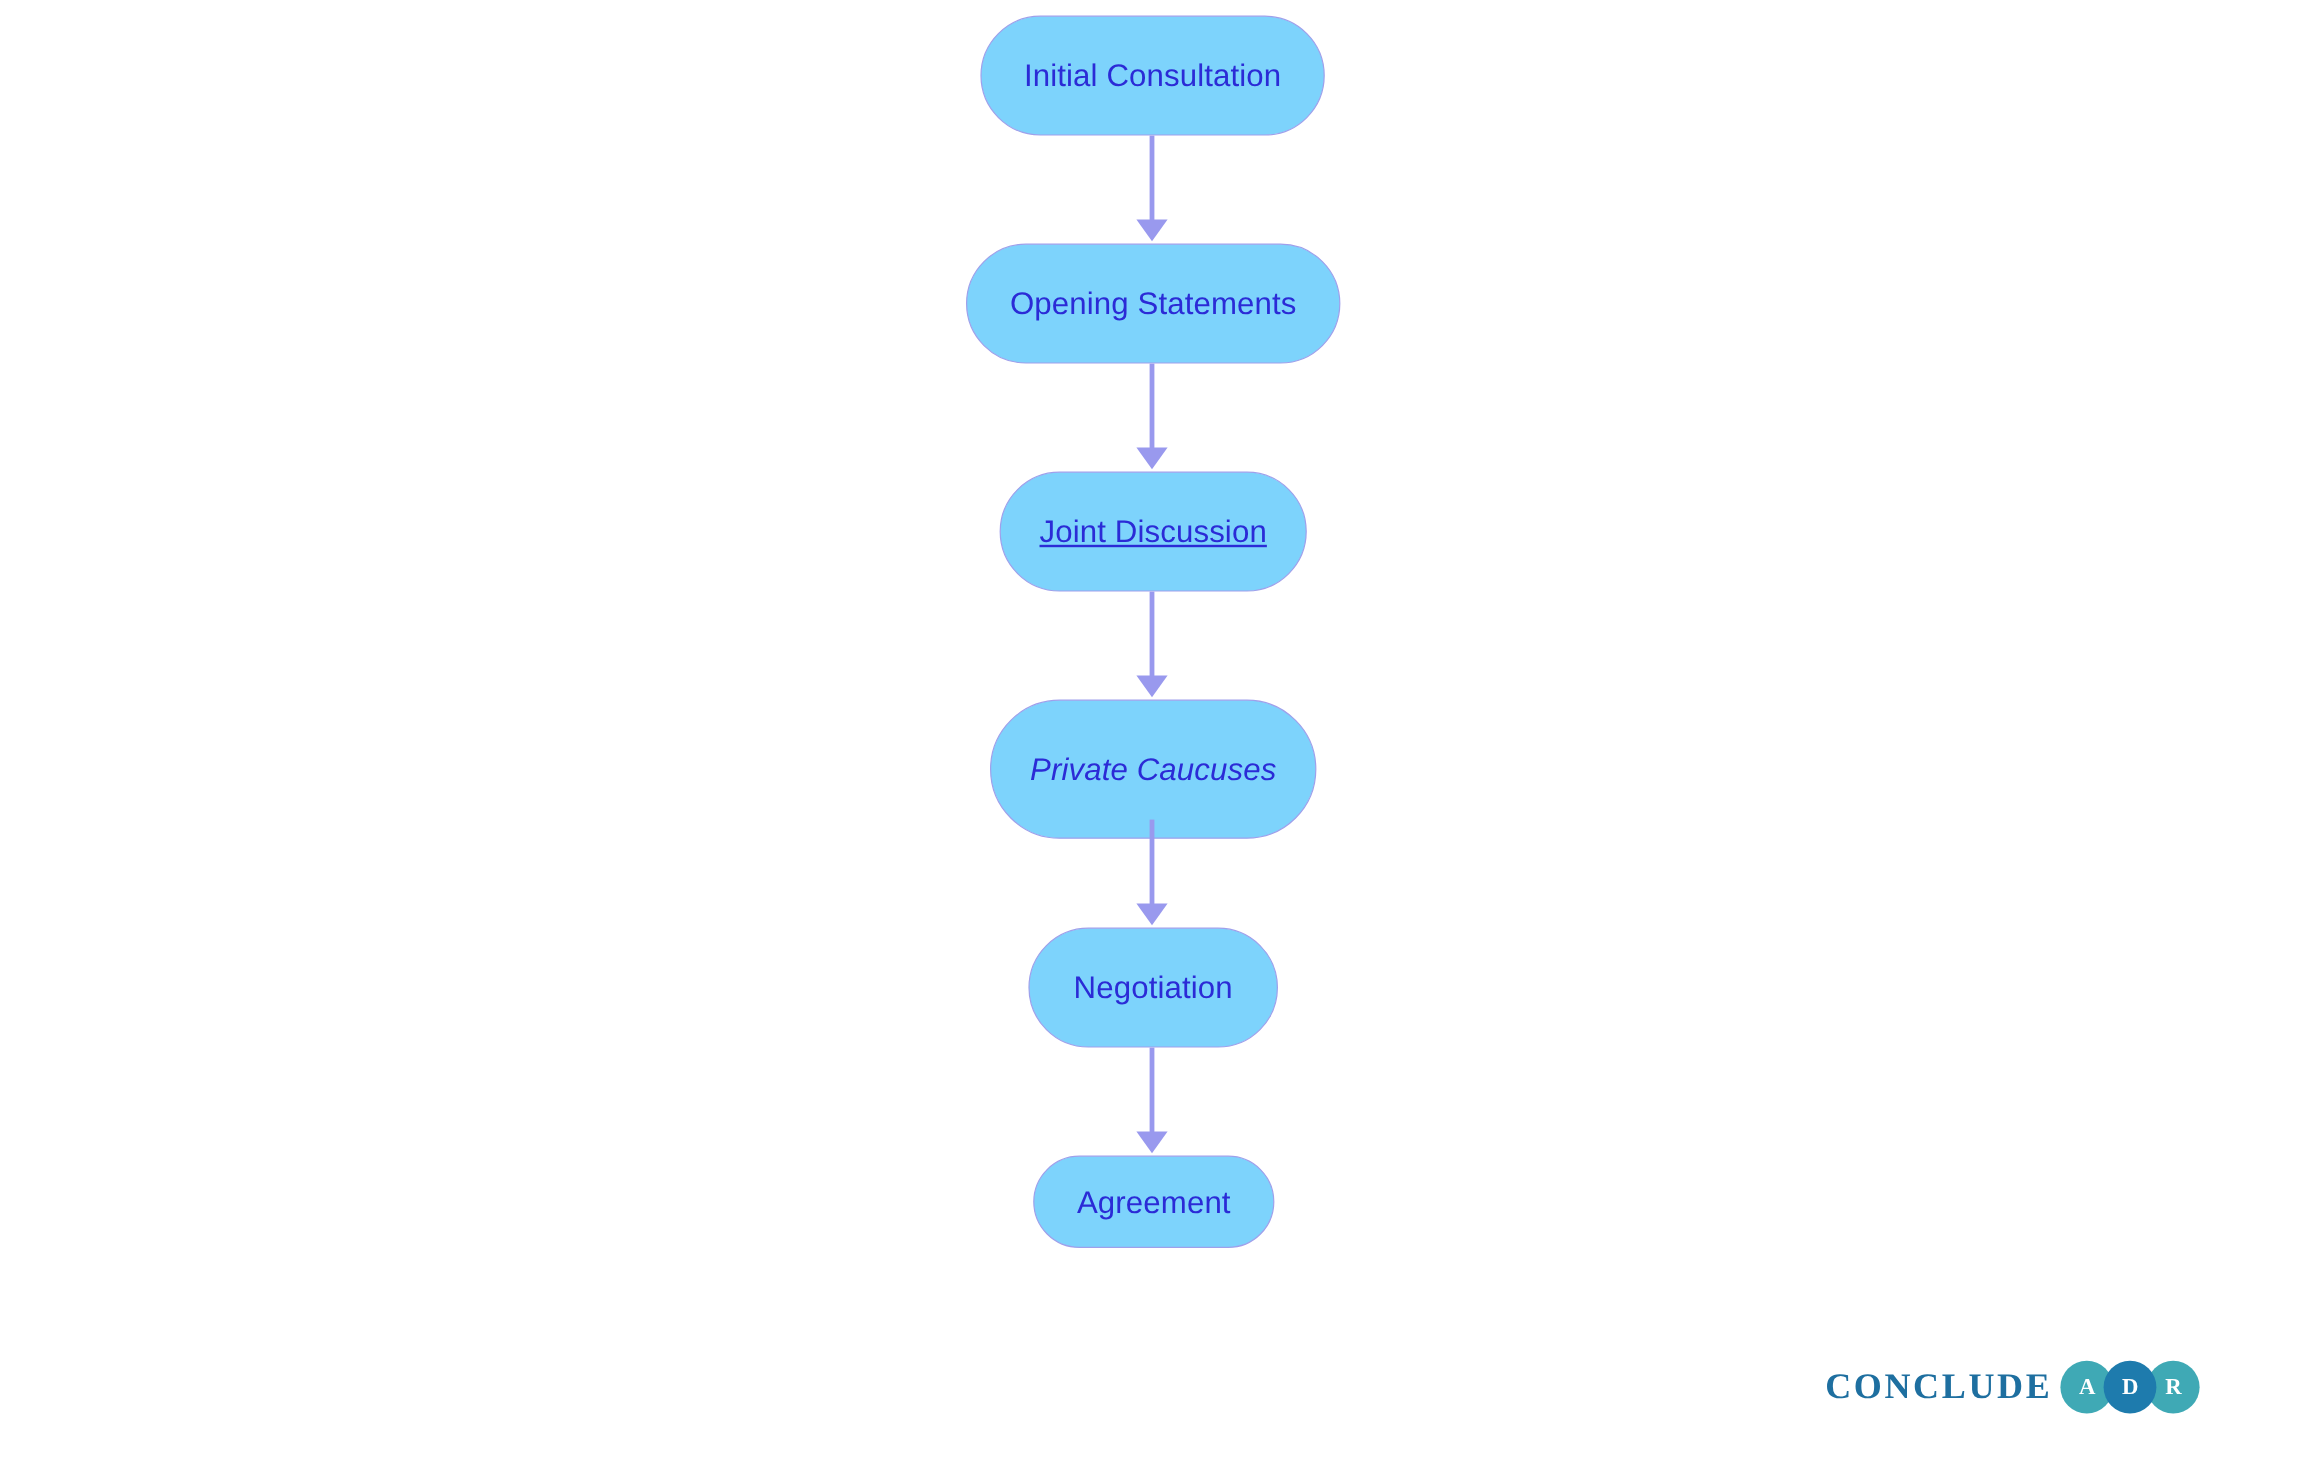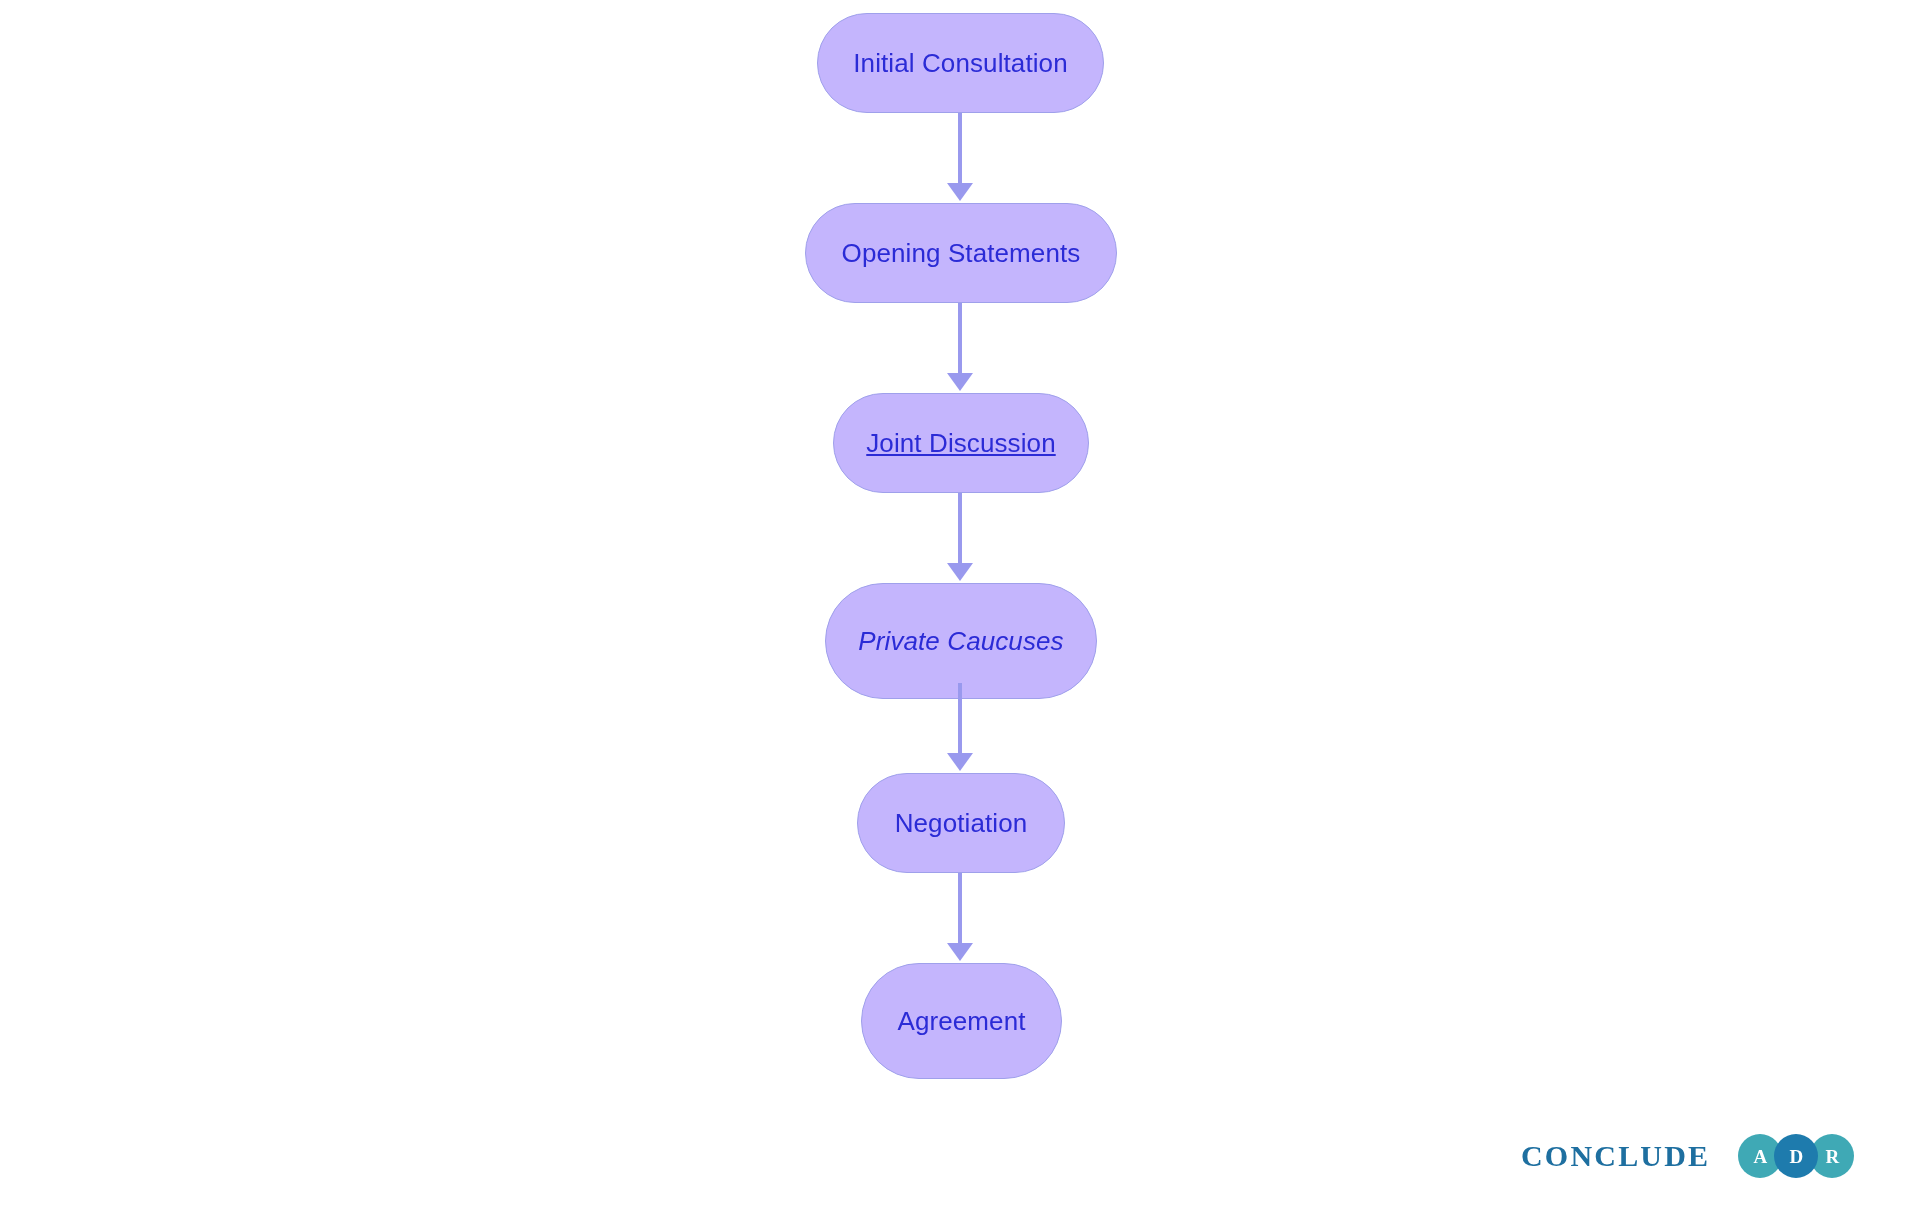--- a/index.html
+++ b/index.html
@@ -22,42 +22,42 @@
     height: 1215px;
   }
 
   
   .node {
     position: absolute;
     box-sizing: border-box;
     display: flex;
     align-items: center;
     justify-content: center;
-    background: #c4b5fd;
+    background: #7dd3fc;
     border: 1.6px solid #9fa0eb;
     border-radius: 9999px;
     color: #2b2bd6;
     font-family: "Liberation Sans", sans-serif;
     font-size: 26px;
     font-weight: 400;
     letter-spacing: 0.1px;
     white-space: nowrap;
     line-height: 1;
   }
   .node-label {
     display: block;
     padding: 0 6px;
   }
 
   .n0 { left: 817px;  top: 13px;   width: 287px; height: 100px; }
   .n1 { left: 805px;  top: 203px;  width: 312px; height: 100px; text-align: center; }
   .n2 { left: 833px;  top: 393px;  width: 256px; height: 100px; text-decoration: underline; }
   .n3 { left: 825px;  top: 583px;  width: 272px; height: 116px; font-style: italic; }
   .n4 { left: 857px;  top: 773px;  width: 208px; height: 100px; text-align: center; }
-  .n5 { left: 861px;  top: 963px;  width: 201px; height: 116px; }
+  .n5 { left: 861px;  top: 963px;  width: 201px; height: 77px; }
 
   
   .connector {
     position: absolute;
     left: 958px;
     width: 4px;
     background: #9999ee;
   }
   .c0 { top: 113px; height: 72px; }
   .c1 { top: 303px; height: 72px; }
@@ -80,21 +80,21 @@
   .a3 { top: 753px; }
   .a4 { top: 943px; }
 
   
   #brand-logo {
     position: absolute;
     left: 1521px;
     top: 1133px;
     display: flex;
     align-items: center;
-    gap: 28px;
+    gap: 7px;
   }
   .brand-wordmark {
     font-family: "Liberation Serif", "DejaVu Serif", serif;
     font-size: 30px;
     font-weight: 700;
     letter-spacing: 2.2px;
     color: #1e6fa0;
     line-height: 1;
     white-space: nowrap;
   }

